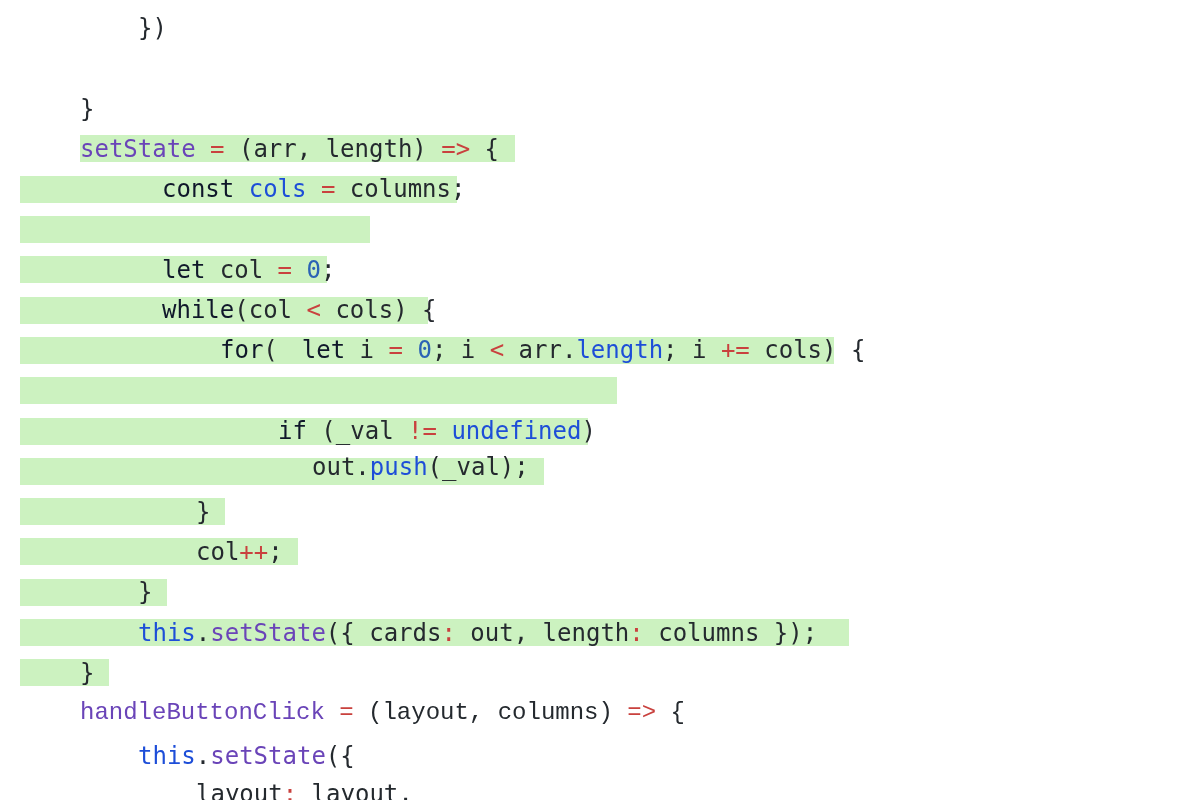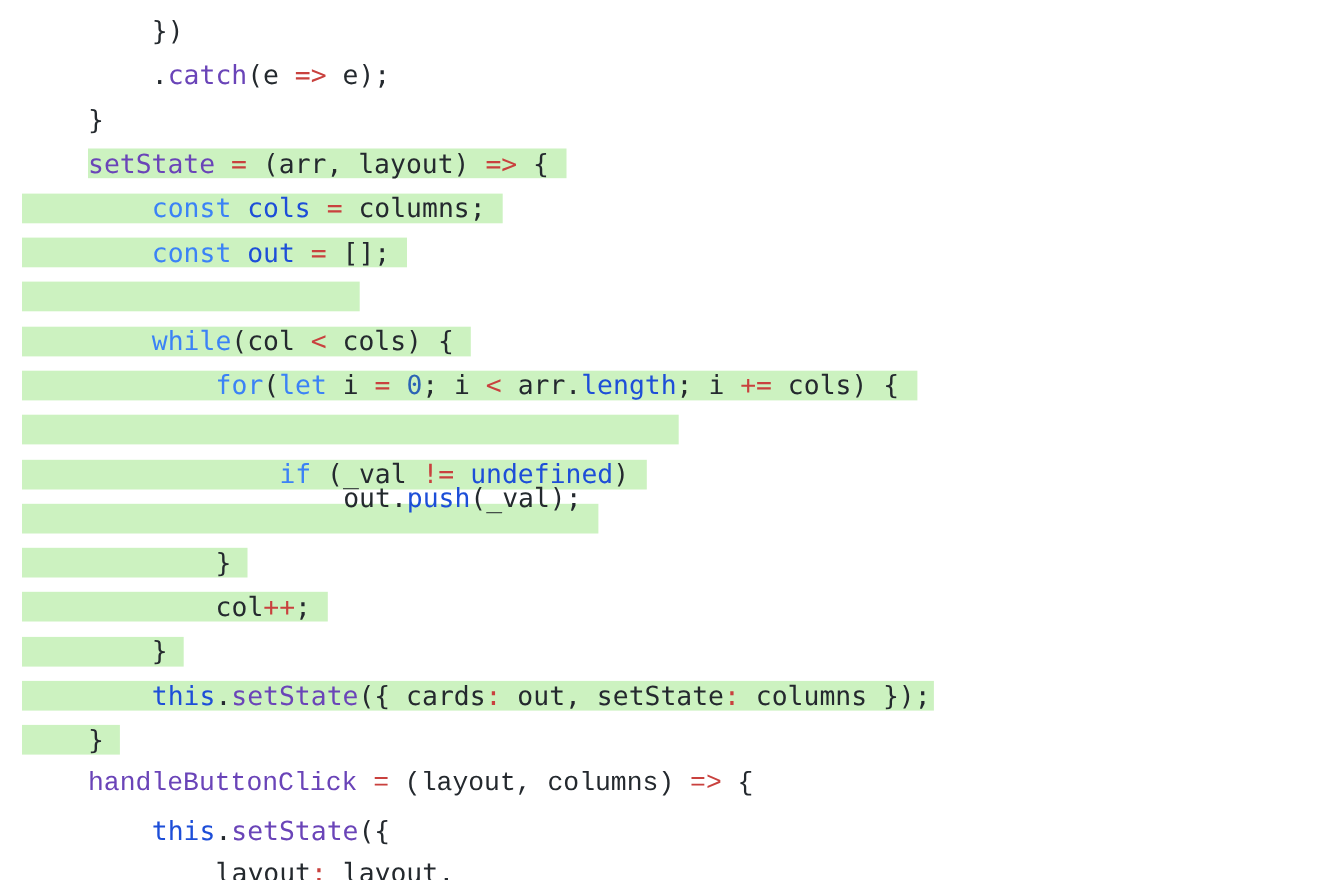--- a/index.html
+++ b/index.html
@@ -23,56 +23,55 @@
     left: 0;
     height: 28px;
     line-height: 28px;
     white-space: pre;
   }
   .band {
     position: absolute;
     height: 27px;
     background: #ccf2c0;
   }
-  .tok-kw { color: #3b82f6; }
+  .tok-kw { color: #0f172a; margin-left: 24px; }
   .tok-op { color: #c9413e; }
   .tok-fn { color: #6a44b8; }
   .tok-var { color: #1d4ed8; }
   .tok-num { color: #2b63b5; }
   .tok-plain { color: #24292e; }
 </style>
 </head>
 <body>
 
 <div class="code-view" id="code-view">
     <div class="line" style="top: 14px; left: 138px;"><span class="tok-plain">})</span></div>
-    <div class="line" style="top: 54.3px; left: 138px;"><span class="tok-plain">.</span><span class="tok-fn">catch</span><span class="tok-plain">(e </span><span class="tok-op">=&gt;</span><span class="tok-plain"> e);</span></div>
     <div class="line" style="top: 94.6px; left: 80px;"><span class="tok-plain">}</span></div>
     <div class="band" style="left: 80px; top: 135.4px; width: 435px;"></div>
-    <div class="line" style="top: 134.9px; left: 80px;"><span class="tok-fn">setState</span><span class="tok-plain"> </span><span class="tok-op">=</span><span class="tok-plain"> (arr, layout) </span><span class="tok-op">=&gt;</span><span class="tok-plain"> {</span></div>
+    <div class="line" style="top: 134.9px; left: 80px;"><span class="tok-fn">setState</span><span class="tok-plain"> </span><span class="tok-op">=</span><span class="tok-plain"> (arr, length) </span><span class="tok-op">=&gt;</span><span class="tok-plain"> {</span></div>
     <div class="band" style="left: 20px; top: 175.7px; width: 437px;"></div>
     <div class="line" style="top: 175.2px; left: 138px;"><span class="tok-kw">const</span><span class="tok-plain"> </span><span class="tok-var">cols</span><span class="tok-plain"> </span><span class="tok-op">=</span><span class="tok-plain"> columns;</span></div>
     <div class="band" style="left: 20px; top: 216px; width: 350px;"></div>
-    <div class="line" style="top: 215.5px; left: 138px;"><span class="tok-kw">const</span><span class="tok-plain"> </span><span class="tok-var">out</span><span class="tok-plain"> </span><span class="tok-op">=</span><span class="tok-plain"> [];</span></div>
     <div class="band" style="left: 20px; top: 256.3px; width: 306.5px;"></div>
+    <div class="line" style="top: 255.8px; left: 138px;"><span class="tok-kw">let</span><span class="tok-plain"> col </span><span class="tok-op">=</span><span class="tok-plain"> </span><span class="tok-num">0</span><span class="tok-plain">;</span></div>
     <div class="band" style="left: 20px; top: 296.6px; width: 408px;"></div>
     <div class="line" style="top: 296.1px; left: 138px;"><span class="tok-kw">while</span><span class="tok-plain">(col </span><span class="tok-op">&lt;</span><span class="tok-plain"> cols) {</span></div>
     <div class="band" style="left: 20px; top: 336.9px; width: 814px;"></div>
     <div class="line" style="top: 336.4px; left: 196px;"><span class="tok-kw">for</span><span class="tok-plain">(</span><span class="tok-kw">let</span><span class="tok-plain"> i </span><span class="tok-op">=</span><span class="tok-plain"> </span><span class="tok-num">0</span><span class="tok-plain">; i </span><span class="tok-op">&lt;</span><span class="tok-plain"> arr.</span><span class="tok-var">length</span><span class="tok-plain">; i </span><span class="tok-op">+=</span><span class="tok-plain"> cols) {</span></div>
     <div class="band" style="left: 20px; top: 377.2px; width: 596.5px;"></div>
     <div class="band" style="left: 20px; top: 417.5px; width: 567.5px;"></div>
     <div class="line" style="top: 417px; left: 254px;"><span class="tok-kw">if</span><span class="tok-plain"> (_val </span><span class="tok-op">!=</span><span class="tok-plain"> </span><span class="tok-var">undefined</span><span class="tok-plain">)</span></div>
     <div class="band" style="left: 20px; top: 457.8px; width: 524px;"></div>
-    <div class="line" style="top: 439px; left: 312px;"><span class="tok-plain">out.</span><span class="tok-var">push</span><span class="tok-plain">(_val);</span></div>
+    <div class="line" style="top: 453px; left: 312px;"><span class="tok-plain">out.</span><span class="tok-var">push</span><span class="tok-plain">(_val);</span></div>
     <div class="band" style="left: 20px; top: 498.1px; width: 205px;"></div>
     <div class="line" style="top: 497.6px; left: 196px;"><span class="tok-plain">}</span></div>
     <div class="band" style="left: 20px; top: 538.4px; width: 277.5px;"></div>
     <div class="line" style="top: 537.9px; left: 196px;"><span class="tok-plain">col</span><span class="tok-op">++</span><span class="tok-plain">;</span></div>
     <div class="band" style="left: 20px; top: 578.7px; width: 147px;"></div>
     <div class="line" style="top: 578.2px; left: 138px;"><span class="tok-plain">}</span></div>
     <div class="band" style="left: 20px; top: 619px; width: 828.5px;"></div>
-    <div class="line" style="top: 618.5px; left: 138px;"><span class="tok-var">this</span><span class="tok-plain">.</span><span class="tok-fn">setState</span><span class="tok-plain">({ cards</span><span class="tok-op">:</span><span class="tok-plain"> out, setState</span><span class="tok-op">:</span><span class="tok-plain"> columns });</span></div>
+    <div class="line" style="top: 618.5px; left: 138px;"><span class="tok-var">this</span><span class="tok-plain">.</span><span class="tok-fn">setState</span><span class="tok-plain">({ cards</span><span class="tok-op">:</span><span class="tok-plain"> out, length</span><span class="tok-op">:</span><span class="tok-plain"> columns });</span></div>
     <div class="band" style="left: 20px; top: 659.3px; width: 89px;"></div>
     <div class="line" style="top: 658.8px; left: 80px;"><span class="tok-plain">}</span></div>
     <div class="line" style="top: 699.1px; left: 80px; font-family: Liberation Mono, monospace;"><span class="tok-fn">handleButtonClick</span><span class="tok-plain"> </span><span class="tok-op">=</span><span class="tok-plain"> (layout, columns) </span><span class="tok-op">=&gt;</span><span class="tok-plain"> {</span></div>
     <div class="line" style="top: 742px; left: 138px;"><span class="tok-var">this</span><span class="tok-plain">.</span><span class="tok-fn">setState</span><span class="tok-plain">({</span></div>
     <div class="line" style="top: 779.7px; left: 196px;"><span class="tok-plain">layout</span><span class="tok-op">:</span><span class="tok-plain"> layout,</span></div>
   </div>
 
 </body></html>

